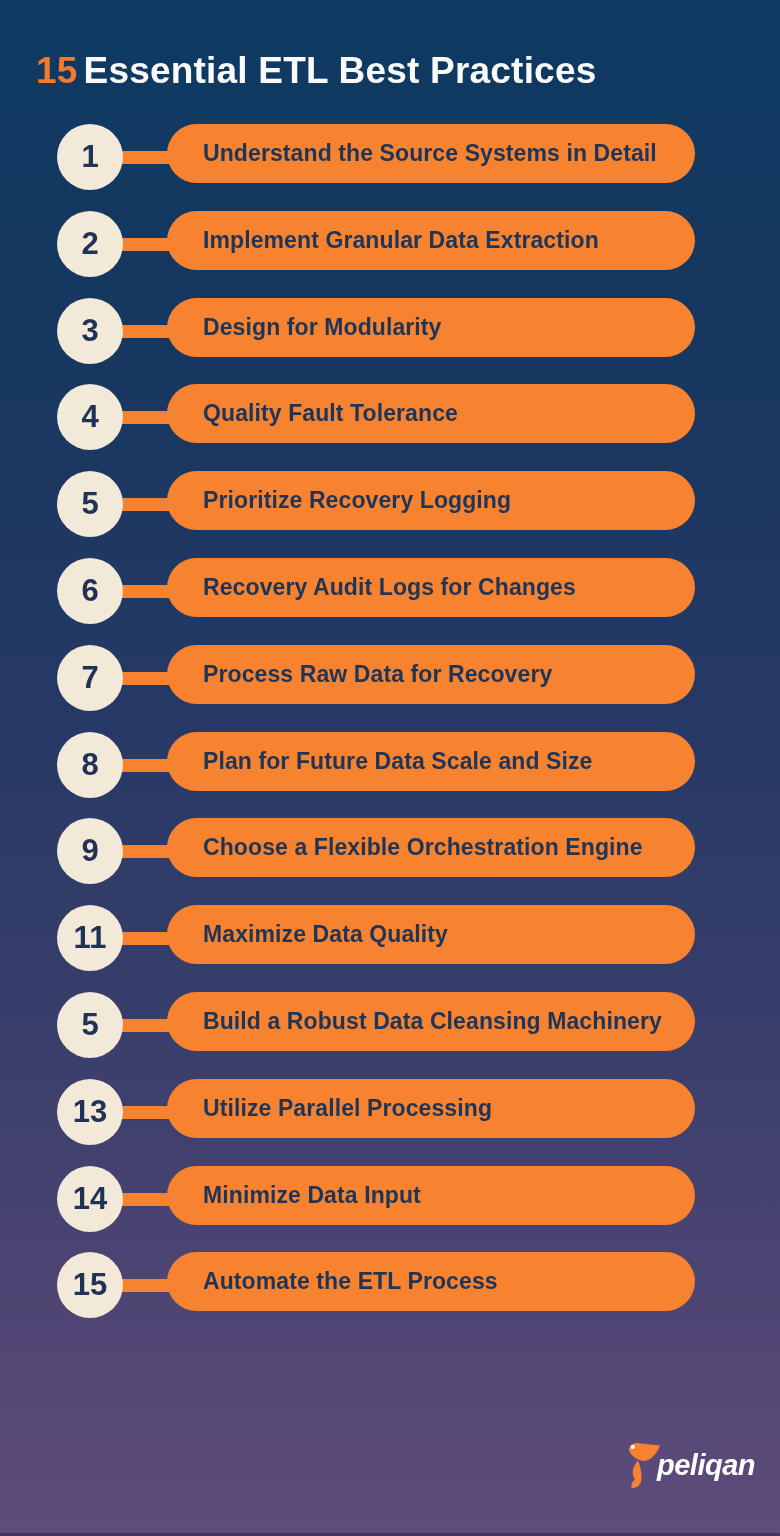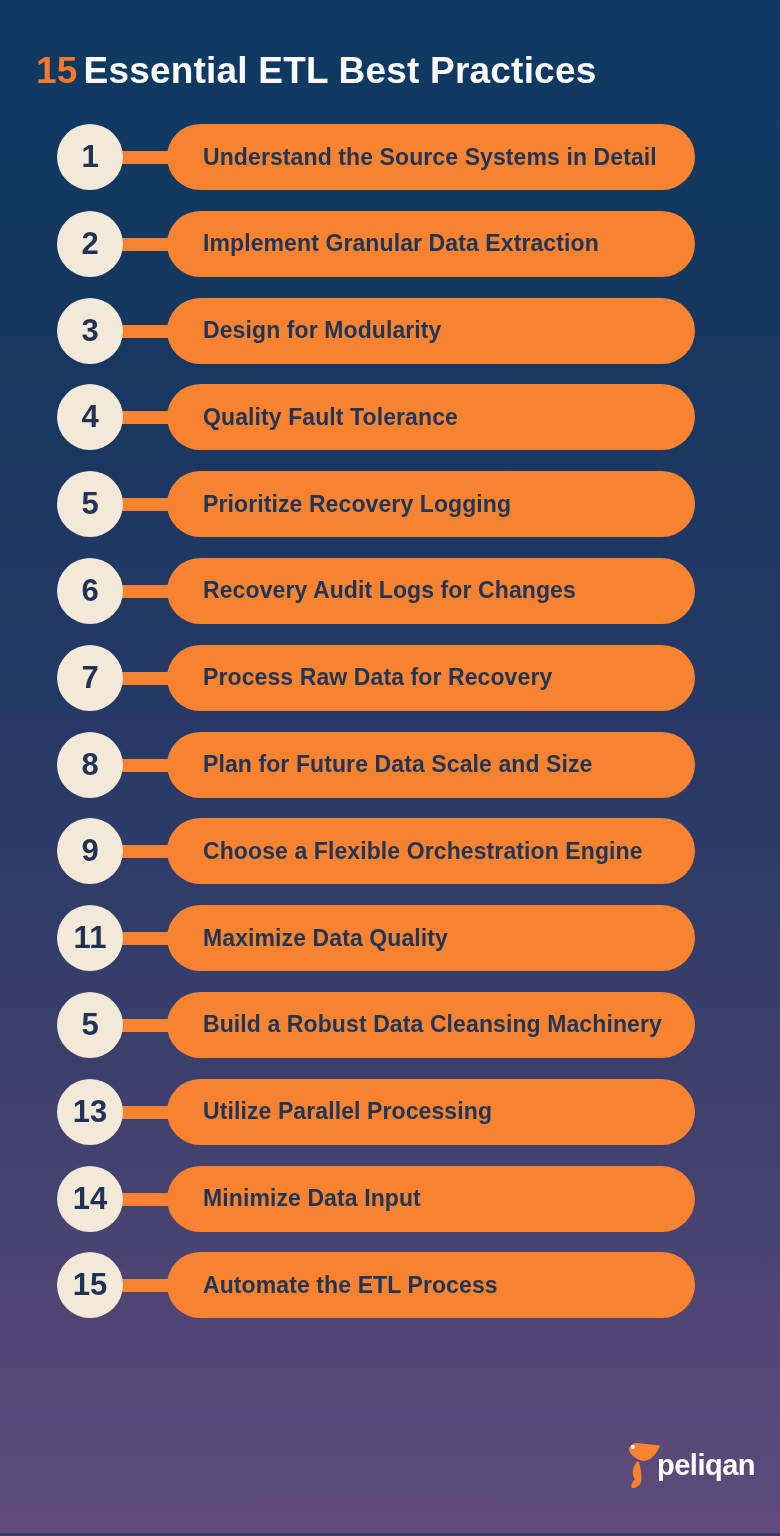--- a/index.html
+++ b/index.html
@@ -71,21 +71,21 @@
     position: absolute;
     left: 112px; top: 27px;
     width: 72px; height: 13px;
     background: #f7822f;
     z-index: 1;
   }
 
   .pill {
     position: absolute;
     left: 167px; top: 0;
-    width: 528px; height: 66px;
+    width: 528px; height: 59px;
     border-radius: 33px;
     background: #f7822f;
     display: flex;
     align-items: center;
     padding-left: 36px;
     z-index: 1;
   }
 
   .pill .label {
     font-size: 23px;
@@ -101,20 +101,21 @@
     top: 1440px;
     display: flex;
     align-items: center;
   }
   .logo svg { display: block; margin-right: -5px; }
   .logo .brand {
     color: #ffffff;
     font-size: 29px;
     font-weight: 700;
     letter-spacing: -0.5px;
+    font-style: italic;
   }
 </style>
 </head>
 <body>
 
 <div class="canvas">
 
   <h1 class="title"><span class="num">15</span><span>Essential ETL Best Practices</span></h1>
 
   <div class="items">

